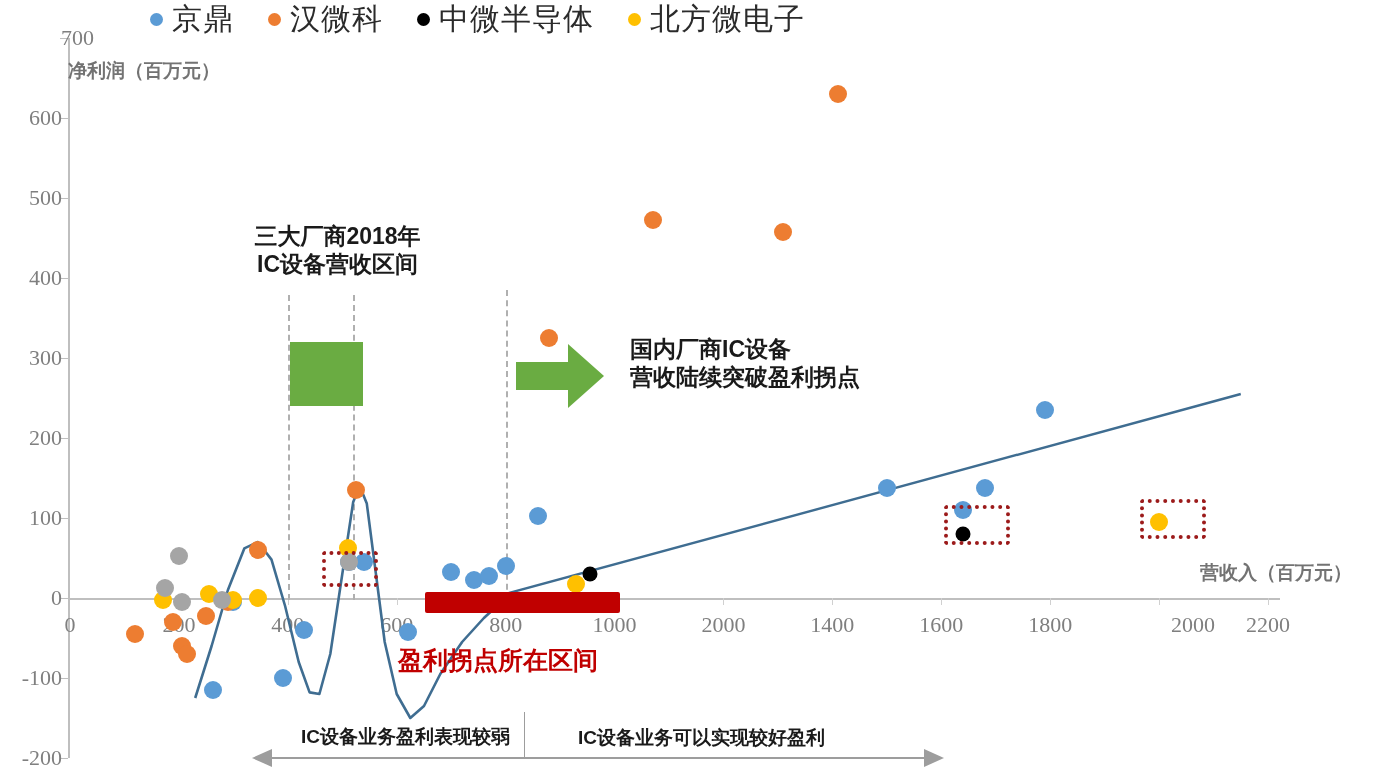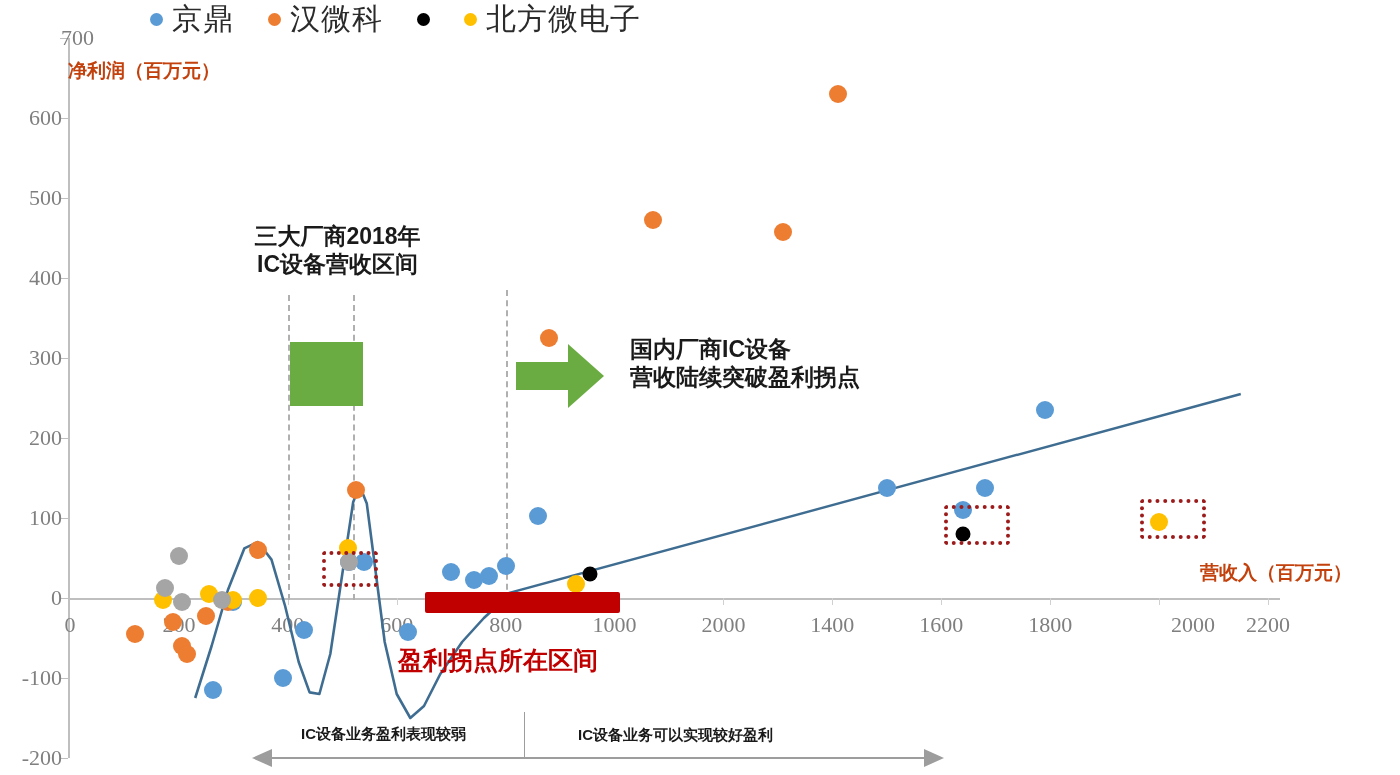--- a/index.html
+++ b/index.html
@@ -29,62 +29,63 @@
   }
   .xtick-label{
     position:absolute;font-size:22px;color:#7f7f7f;
     text-align:center;transform:translateX(-50%);
     font-family:"Liberation Serif",serif;
   }
   .ytick-mark{position:absolute;width:8px;height:1px;background:#bfbfbf;}
   .xtick-mark{position:absolute;width:1px;height:7px;background:#d0d0d0;}
 
   .axis-title{
-    position:absolute;font-size:19px;font-weight:bold;color:#c2410c;
+    position:absolute;font-size:19px;font-weight:bold;color:#737373;
     font-family:"Liberation Sans","DejaVu Sans",sans-serif;white-space:nowrap;
   }
 
   
   .pt{position:absolute;border-radius:50%;transform:translate(-50%,-50%);}
 
   
   .vline{position:absolute;width:0;border-left:2px dashed #b0b0b0;}
   .green-box{position:absolute;background:#6aac42;}
   .green-arrow{position:absolute;}
   .red-bar{position:absolute;background:#c00000;border-radius:2px;}
   .dashbox{position:absolute;border:4px dotted #9c1b1b;border-radius:4px;box-sizing:border-box;}
 
   .anno-text{
     position:absolute;font-family:"Liberation Sans","DejaVu Sans",sans-serif;
     font-weight:bold;color:#1a1a1a;line-height:1.22;white-space:pre;
   }
   .anno-callout{font-size:23px;text-align:center;}
   .anno-arrowtext{font-size:23px;}
   .anno-red{font-size:25px;color:#c00000;font-weight:bold;}
-  .anno-small{font-size:15px;}
+  .anno-small{font-size:19px;}
 
   .hbar{position:absolute;height:2px;background:#9d9d9d;}
   .divider{position:absolute;width:1px;background:#9d9d9d;}
 </style>
 </head>
 <body>
 
 <div id="root">
 
   <div class="legend">
     <div class="legend-item">
       <span class="legend-dot" style="background:#5b9bd5"></span>
       <span class="legend-label">京鼎</span>
     </div>
     <div class="legend-item">
       <span class="legend-dot" style="background:#ed7d31"></span>
       <span class="legend-label">汉微科</span>
     </div>
     <div class="legend-item">
       <span class="legend-dot" style="background:#000000"></span>
+      <span class="legend-label">中微半导体</span>
     </div>
     <div class="legend-item">
       <span class="legend-dot" style="background:#ffc000"></span>
       <span class="legend-label">北方微电子</span>
     </div>
   </div>
 
   <div class="plot" id="plot">
       <div class="axis-line" style="left: 68px; top: 38px; width: 2px; height: 720px;"></div>
       <div class="axis-line" style="left: 70px; top: 598px; width: 1210px; height: 2px;"></div>

